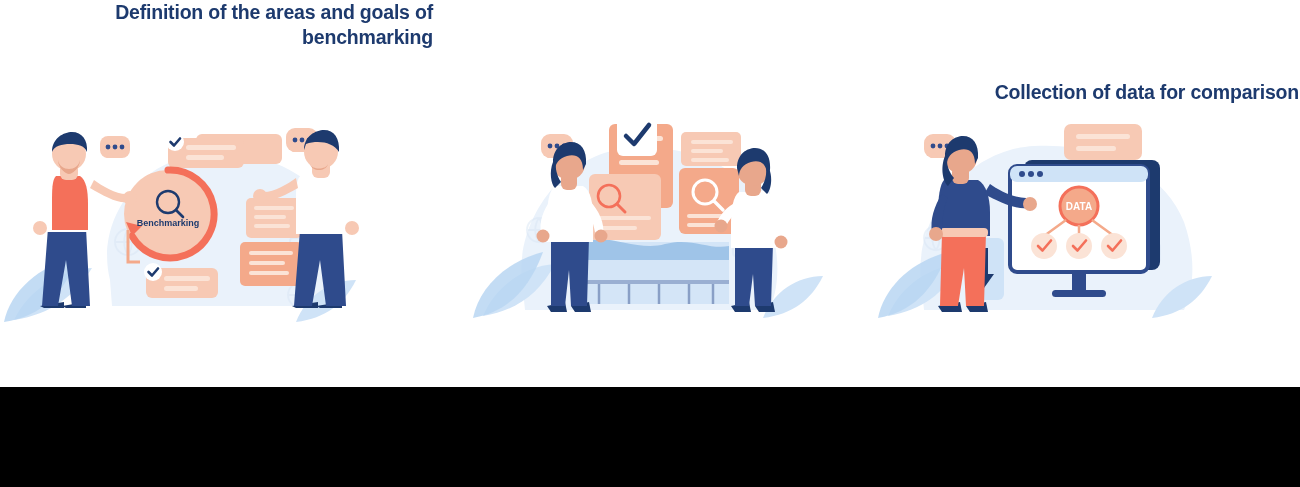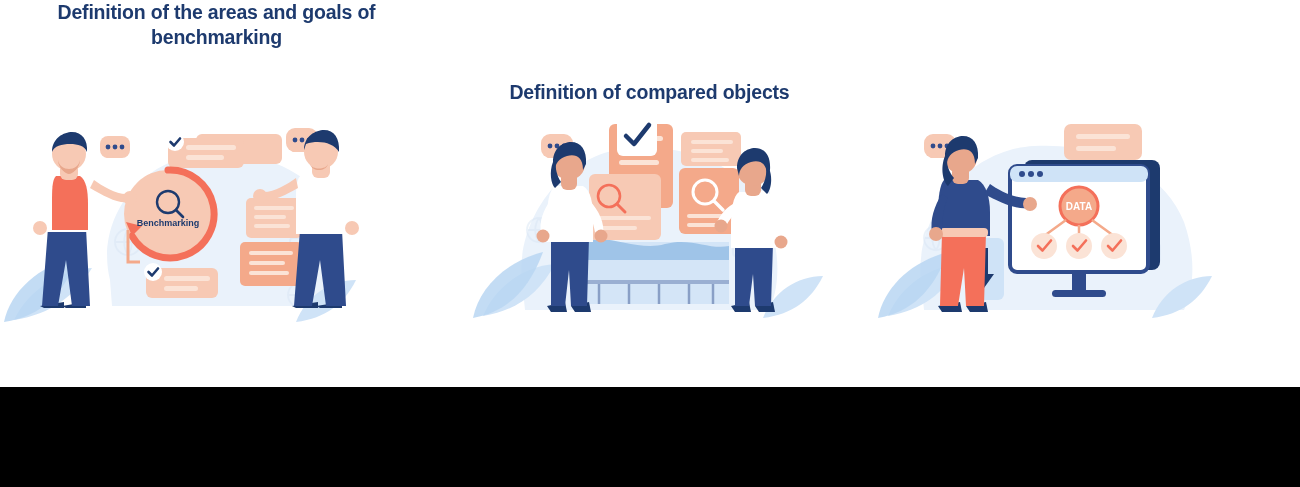--- a/index.html
+++ b/index.html
@@ -28,21 +28,21 @@
     height: 387px;
   }
   .panel-1 { left: 0; }
   .panel-2 { left: 433px; }
   .panel-3 { left: 866px; }
 
   .panel-title {
     position: absolute;
     left: 0;
     width: 100%;
-    text-align: center;
+    text-align: right;
     color: #1d3a6e;
     font-weight: bold;
     font-size: 19.5px;
     line-height: 25px;
     letter-spacing: -0.2px;
   }
   .title-2 { top: 80px; }
   .title-3 { top: 80px; }
 
   .scene {
@@ -164,21 +164,20 @@
           <rect x="312" y="50" width="18" height="18" rx="6" fill="#f7c9b4"></rect>
           <circle cx="321" cy="42" r="17" fill="#f7c9b4"></circle>
           <path d="M304 40 C304 26 316 20 324 20 C334 20 340 28 339 42 C333 32 318 30 306 34 Z" fill="#1d3a6e"></path>
           <path d="M310 54 C312 62 326 62 328 54 C326 60 312 60 310 54 Z" fill="#e8a78c"></path>
         </g>
       </svg>
     </div>
   </div>
 
   <div class="panel panel-2">
-    <div class="panel-title title-2">Definition of compared objects</div>
 
     <div class="scene">
       <svg width="433" height="235" viewBox="0 0 433 235">
 
         <path d="M90 180 C78 116 128 42 198 38 C272 34 320 66 336 112 C350 152 344 184 336 200 L92 200 Z" fill="#eaf2fb"></path>
 
         <g opacity="0.5" fill="none" stroke="#d9e6f5" stroke-width="2">
           <circle cx="106" cy="120" r="12"></circle>
           <path d="M94 120 H118 M106 108 C111 115 111 125 106 132 C101 125 101 115 106 108"></path>
           <rect x="316" y="80" width="20" height="20" rx="3"></rect>
@@ -257,20 +256,21 @@
           <rect x="312" y="68" width="16" height="18" rx="6" fill="#e8a78c"></rect>
           <circle cx="320" cy="60" r="16" fill="#e8a78c"></circle>
           <path d="M304 58 C304 44 314 38 322 38 C332 38 338 46 337 60 L334 66 C334 52 326 50 318 52 C310 54 306 60 306 66 Z" fill="#1d3a6e"></path>
           <path d="M336 58 C340 68 338 80 334 84 L328 78 C332 72 334 64 333 58 Z" fill="#1d3a6e"></path>
         </g>
       </svg>
     </div>
   </div>
 
   <div class="panel panel-3">
+    <div class="panel-title title-3">Collection of data for comparison</div>
 
     <div class="scene">
       <svg width="433" height="235" viewBox="0 0 433 235">
 
         <path d="M56 180 C44 114 96 40 168 36 C246 32 300 66 318 112 C332 152 326 184 318 200 L58 200 Z" fill="#eaf2fb"></path>
 
         <g opacity="0.5" fill="none" stroke="#d9e6f5" stroke-width="2">
           <circle cx="70" cy="128" r="12"></circle>
           <path d="M58 128 H82 M70 116 C75 123 75 133 70 140 C65 133 65 123 70 116"></path>
           <rect x="246" y="60" width="20" height="20" rx="3"></rect>

